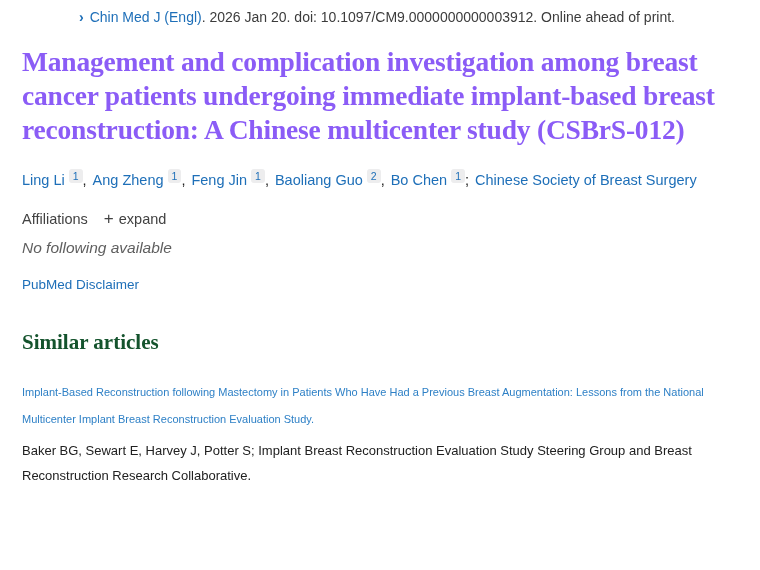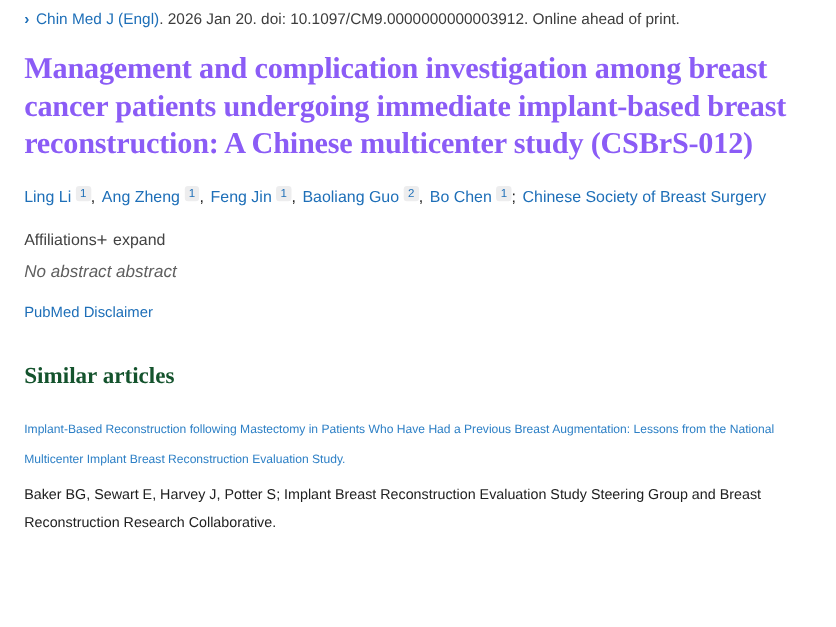--- a/index.html
+++ b/index.html
@@ -6,40 +6,40 @@
     --blue:#1e6fb8;
     --sim-blue:#2e80c6;
     --dark:#212121;
     --muted:#5f5f5f;
   }
   *{box-sizing:border-box;margin:0;padding:0;}
   html,body{width:760px;height:570px;overflow:hidden;background:#ffffff;}
   body{font-family:"Liberation Sans",sans-serif;color:var(--dark);}
   .page{padding:8px 28px 0 22px;}
 
-  .breadcrumb{font-size:14px;line-height:18px;color:#3c3c3c;margin-bottom:19px;}
+  .breadcrumb{font-size:14px;line-height:18px;color:#3c3c3c;margin-bottom:19px;text-align:center;}
   .chev{color:var(--blue);font-weight:600;margin-right:6px;cursor:pointer;}
   a{color:var(--blue);text-decoration:none;cursor:pointer;}
 
   .title{
     font-family:"Liberation Serif","DejaVu Serif",serif;
     font-weight:700;font-size:27.5px;line-height:34px;
     color:#8b5cf6;max-width:716px;letter-spacing:-0.2px;
     margin-bottom:22px;
   }
 
   .authors{font-size:14.5px;line-height:18px;white-space:nowrap;margin-bottom:20px;}
   .sup-badge{
     display:inline-block;font-size:10.5px;line-height:14px;color:var(--blue);
     background:#ededee;border-radius:3px;padding:0 4px;margin-left:4px;
     vertical-align:5px;
   }
   .sep{margin-right:6px;color:var(--dark);}
 
-  .affil-row{font-size:14.5px;line-height:20px;color:#424242;margin-bottom:10px;display:flex;align-items:center;}
+  .affil-row{font-size:14.5px;line-height:20px;color:#424242;margin-bottom:10px;display:flex;align-items:center;gap:16px;}
   .expand-btn{border:none;background:none;font:inherit;color:#424242;display:inline-flex;align-items:center;gap:5px;cursor:pointer;}
   .plus{font-size:17px;line-height:16px;font-weight:400;}
 
   .ids-row{font-size:14.5px;line-height:18px;margin-bottom:38px;}
   .pmid-group{margin-right:22px;}
   .id-label{margin-right:4px;}
 
   .no-abstract{font-style:italic;color:var(--muted);font-size:15.5px;line-height:18px;margin-bottom:18px;}
   .disclaimer{display:inline-block;font-size:13.5px;line-height:17px;margin-bottom:36px;}
 
@@ -64,21 +64,21 @@
 
   <div class="affil-row">
     <span>Affiliations</span>
     <button class="expand-btn">
       <span class="plus">+</span>
       <span>expand</span>
     </button>
   </div>
 
 
-  <p class="no-abstract">No abstract abstract</p>
+  <p class="no-abstract">No following available</p>
 
   <a class="disclaimer">PubMed Disclaimer</a>
 
   <section>
     <h2 class="sim-heading">Similar articles</h2>
     <a class="sim-link">Implant-Based Reconstruction following Mastectomy in Patients Who Have Had a Previous Breast Augmentation: Lessons from the National Multicenter Implant Breast Reconstruction Evaluation Study.</a>
     <p class="sim-authors">Baker BG, Sewart E, Harvey J, Potter S; Implant Breast Reconstruction Evaluation Study Steering Group and Breast Reconstruction Research Collaborative.</p>
   </section>
 
 </div>

